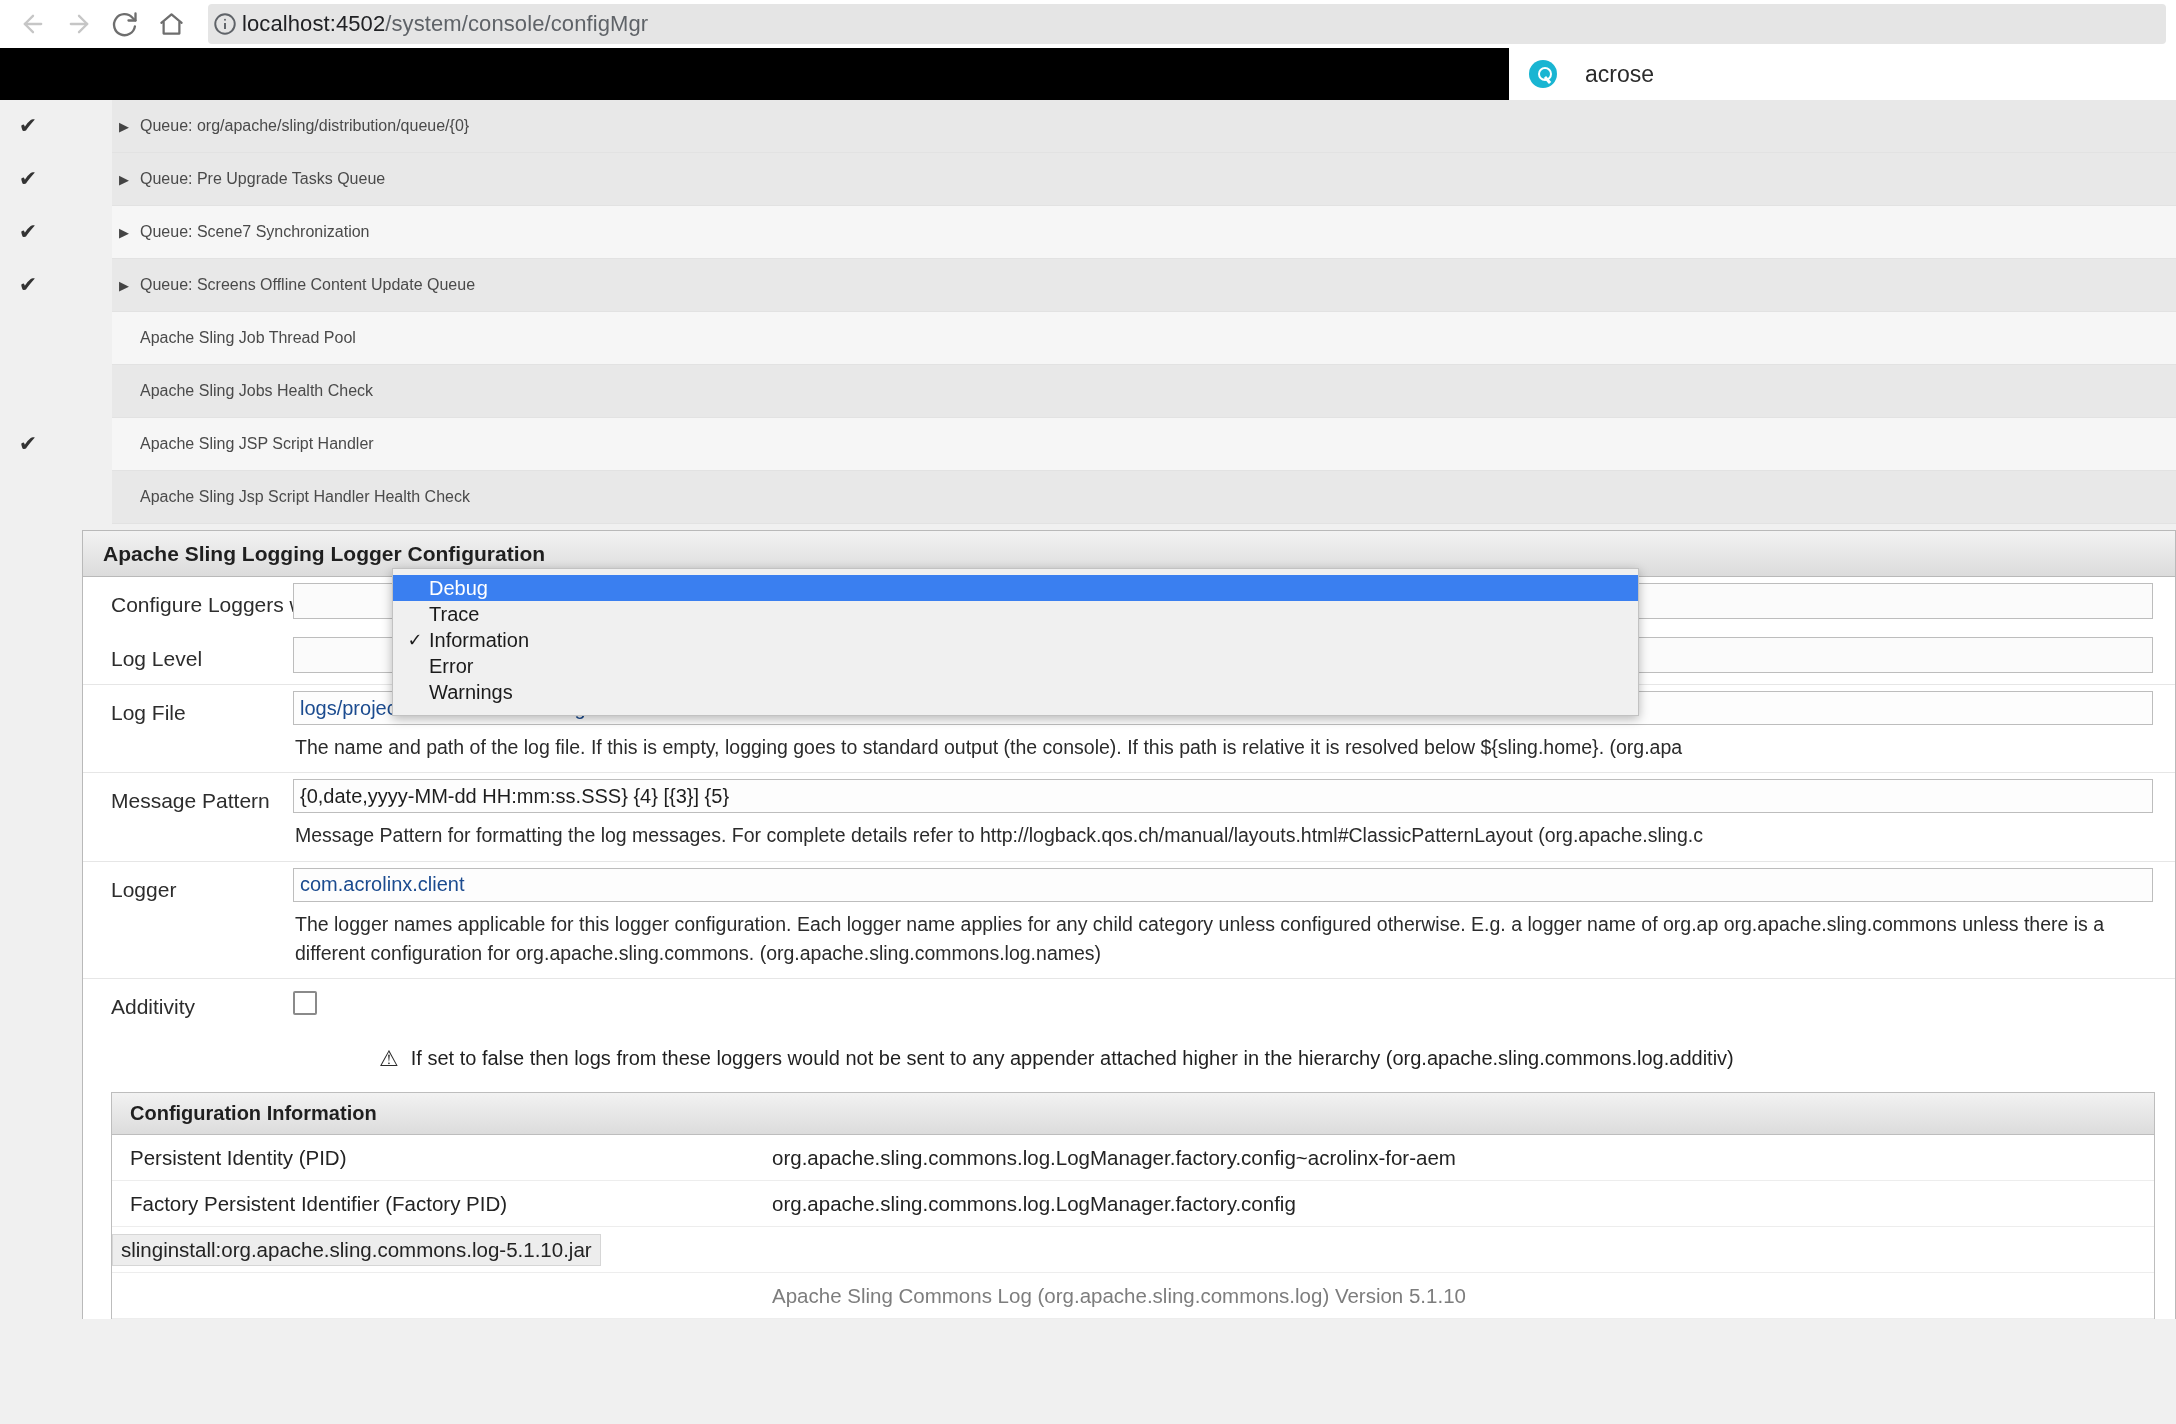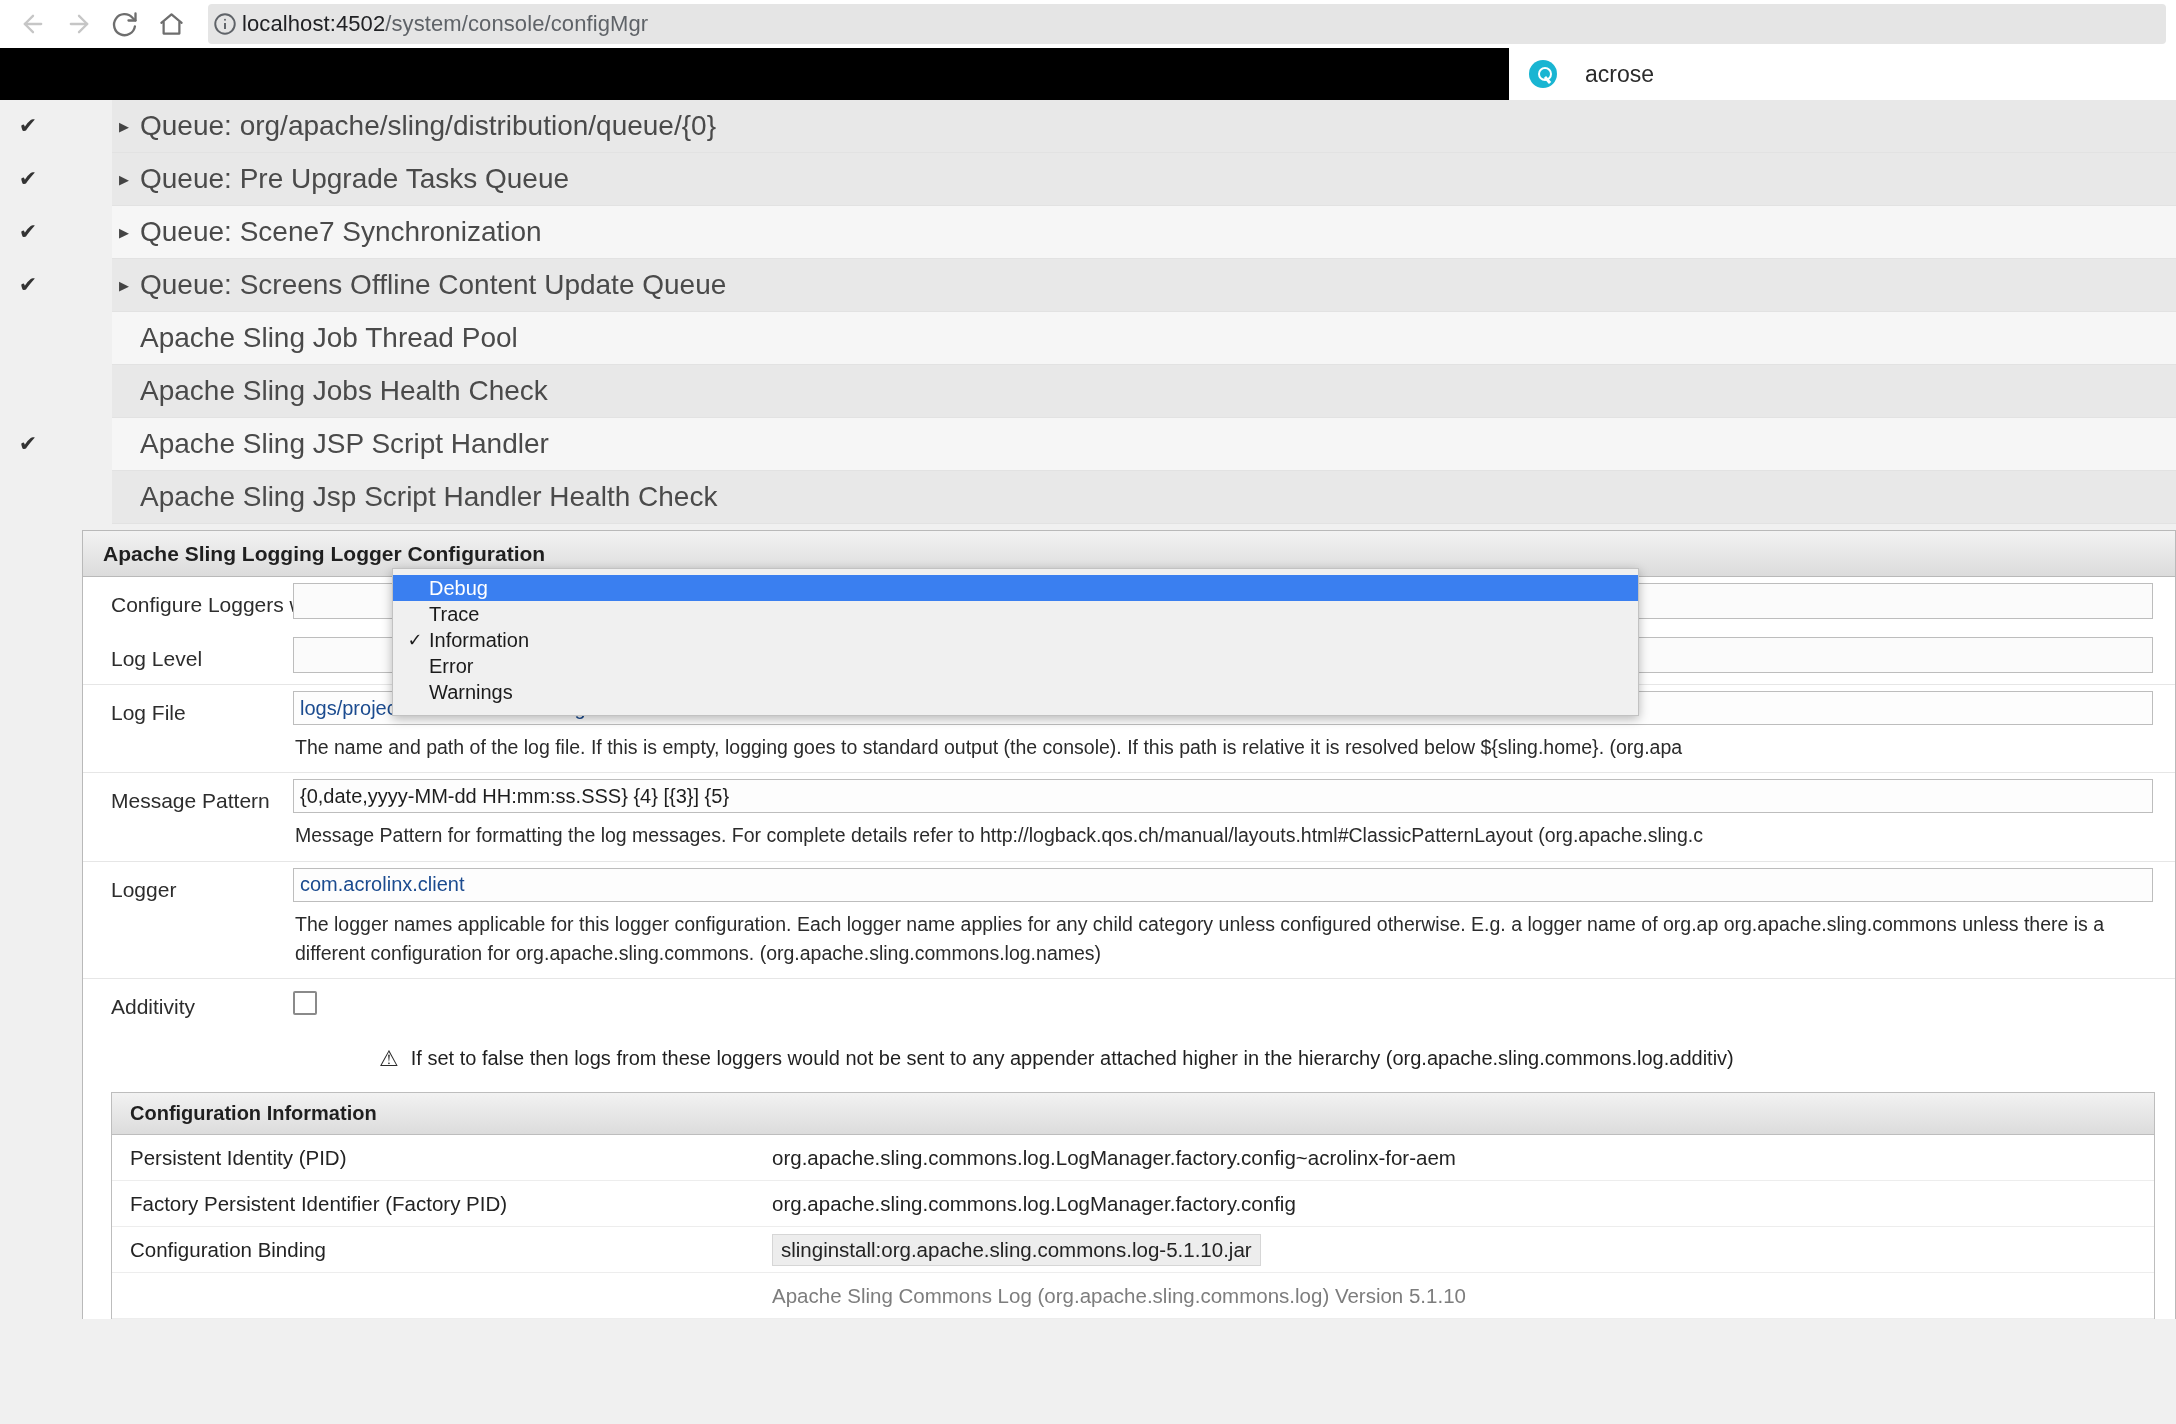--- a/index.html
+++ b/index.html
@@ -144,21 +144,21 @@
     font-size: 22px;
     color: #333;
   }
   .svc-arrow {
     width: 24px;
     text-align: center;
     color: #444;
     font-size: 13px;
   }
   .svc-name {
-    font-size: 28px;
+    font-size: 16px;
     color: #4a4a4a;
     padding-left: 4px;
     white-space: nowrap;
   }
   .svc-name.nobullet { padding-left: 28px; }
 
   
   .config-panel {
     position: absolute;
     left: -30px;
@@ -483,21 +483,20 @@
           <div class="sub-key">Persistent Identity (PID)</div>
           <div class="sub-val">org.apache.sling.commons.log.LogManager.factory.config~acrolinx-for-aem</div>
         </div>
 
         <div class="sub-row">
           <div class="sub-key">Factory Persistent Identifier (Factory PID)</div>
           <div class="sub-val">org.apache.sling.commons.log.LogManager.factory.config</div>
         </div>
 
         <div class="sub-row">
-          <div class="sub-key">Configuration Binding</div>
           <div class="sub-val boxed">slinginstall:org.apache.sling.commons.log-5.1.10.jar</div>
         </div>
 
         <div class="sub-row">
           <div class="sub-key"></div>
           <div class="sub-val cut">Apache Sling Commons Log (org.apache.sling.commons.log) Version 5.1.10</div>
         </div>
       </div>
     </div>
 

